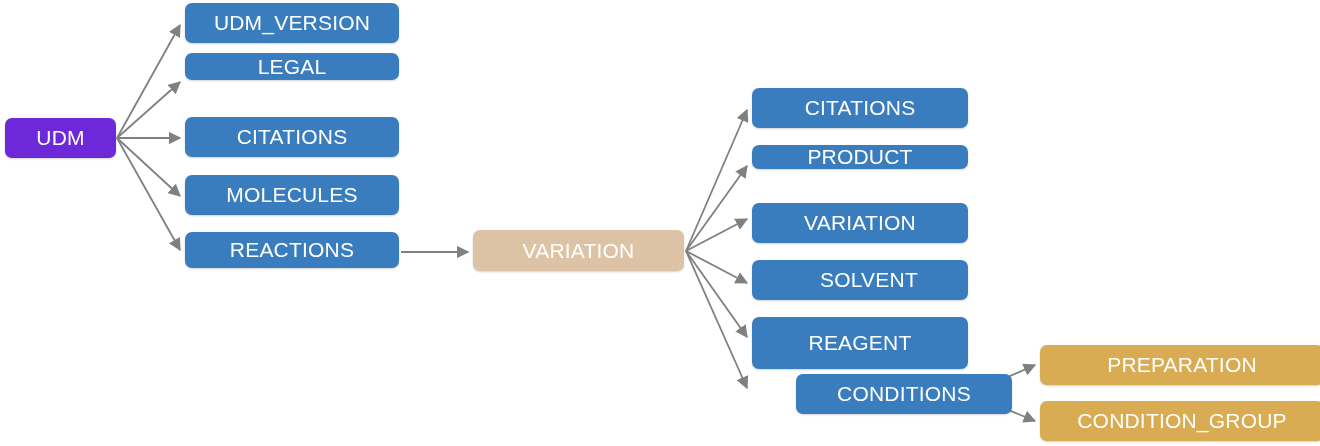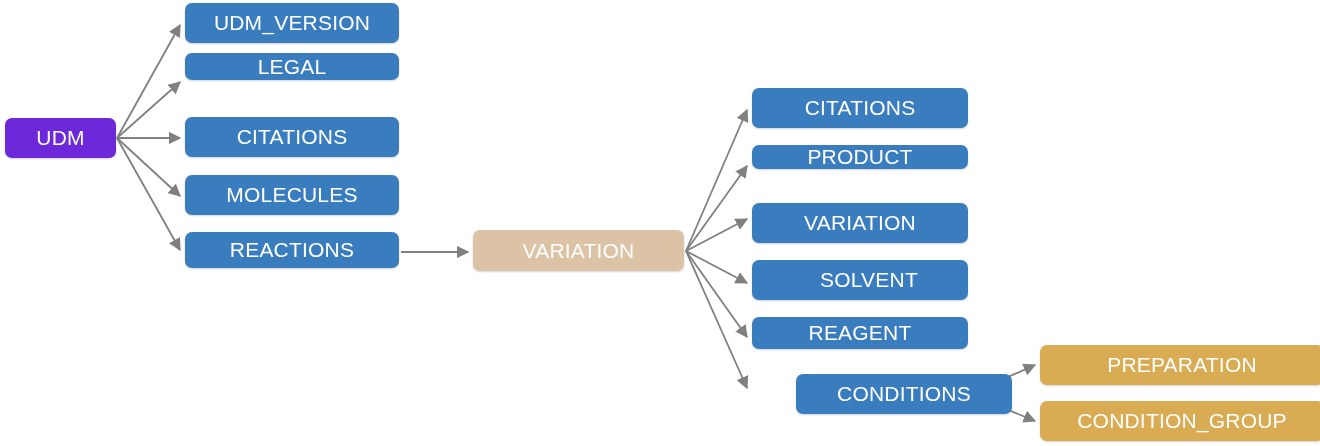--- a/index.html
+++ b/index.html
@@ -104,21 +104,21 @@
       </div>
       <div class="node node-blue" style="left: 752px; top: 145px; width: 216px; height: 24px;">
         <span class="node-label">PRODUCT</span>
       </div>
       <div class="node node-blue" style="left: 752px; top: 203px; width: 216px; height: 40px;">
         <span class="node-label">VARIATION</span>
       </div>
       <div class="node node-blue" style="left: 752px; top: 260px; width: 216px; height: 40px; padding-left: 18px;">
         <span class="node-label">SOLVENT</span>
       </div>
-      <div class="node node-blue" style="left: 752px; top: 317px; width: 216px; height: 32px;">
+      <div class="node node-blue" style="left: 752px; top: 317px; width: 216px; height: 52px;">
         <span class="node-label">REAGENT</span>
       </div>
       <div class="node node-blue" style="left: 796px; top: 374px; width: 216px; height: 40px;">
         <span class="node-label">CONDITIONS</span>
       </div>
       <div class="node node-gold" style="left: 1040px; top: 345px; width: 284px; height: 40px;">
         <span class="node-label">PREPARATION</span>
       </div>
       <div class="node node-gold" style="left: 1040px; top: 401px; width: 284px; height: 40px;">
         <span class="node-label">CONDITION_GROUP</span>

